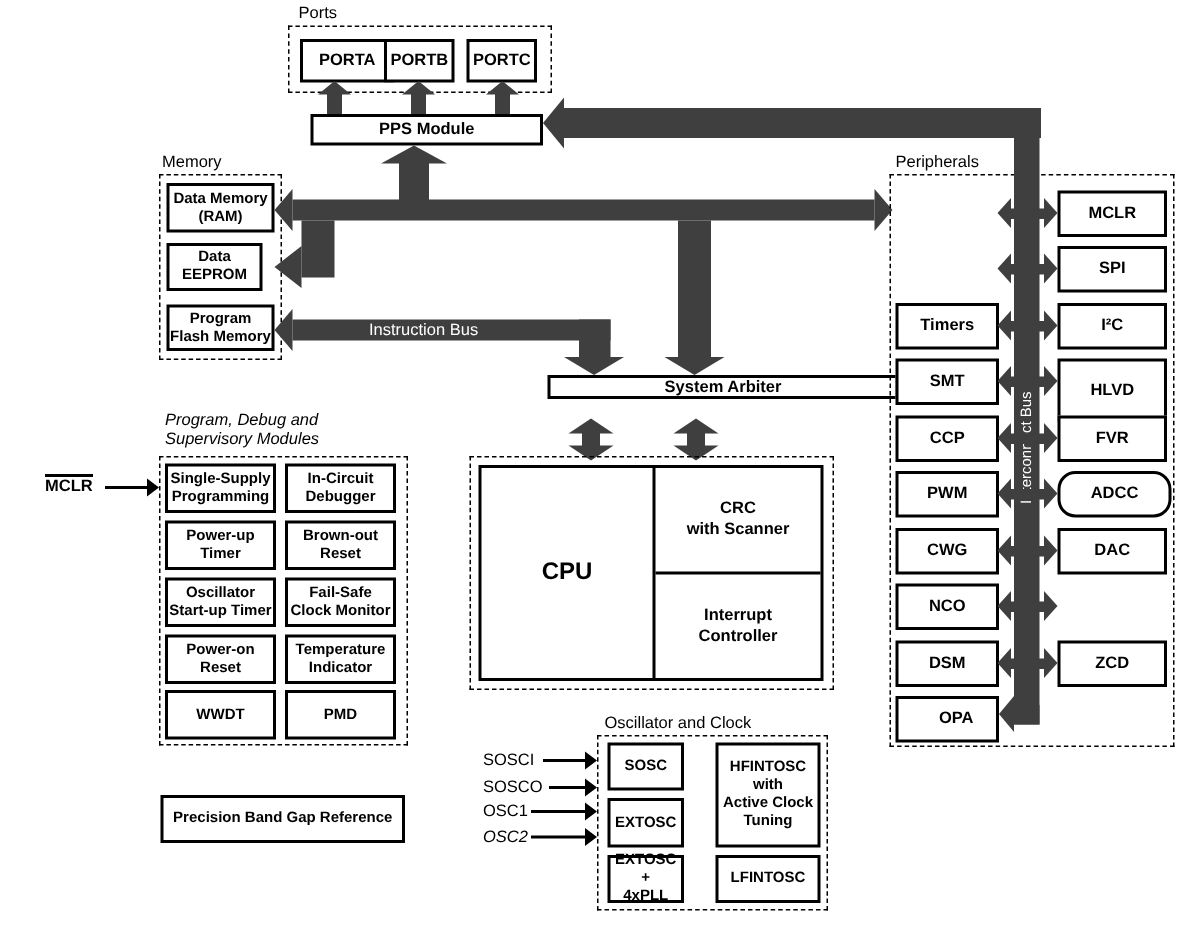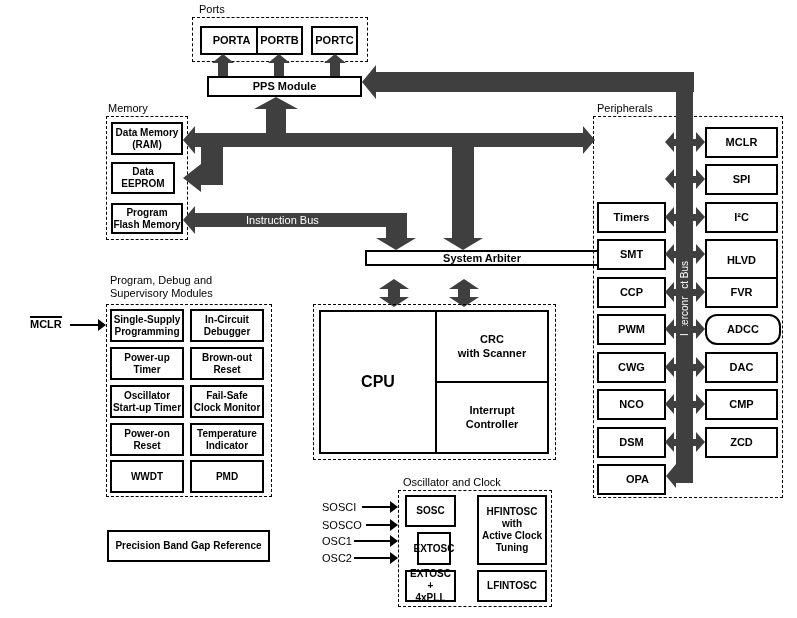--- a/index.html
+++ b/index.html
@@ -95,21 +95,21 @@
   <div class="cpu-grid" style="left:319px;top:310px;width:230px;height:144px;">
     <div class="cpu-left">CPU</div>
     <div class="cpu-right">
       <div class="cpu-cell">CRC
 with Scanner</div>
       <div class="cpu-cell">Interrupt
 Controller</div>
     </div>
   </div>
 
-  <div class="glabel" style="left:110px;top:274px;">Program, Debug and
+  <div class="glabel" style="left:110px;top:274px;font-style:italic;">Program, Debug and
 Supervisory Modules</div>
   <div class="group" style="left:106px;top:304px;width:166px;height:193px;"></div>
   <div class="box" style="left:110px;top:309px;width:74px;height:33px;">Single-Supply
 Programming</div>
   <div class="box" style="left:190px;top:309px;width:74px;height:33px;">In-Circuit
 Debugger</div>
   <div class="box" style="left:110px;top:347px;width:74px;height:33px;">Power-up
 Timer</div>
   <div class="box" style="left:190px;top:347px;width:74px;height:33px;">Brown-out
 Reset</div>
@@ -126,39 +126,39 @@
 
   <div class="mclr" style="left:30px;top:316px;">MCLR</div>
   <div class="pinline" style="left:70px;top:324px;width:28px;"></div>
   <div class="tri ph" style="left:98px;top:319px;"></div>
 
   <div class="box" style="left:107px;top:530px;width:163px;height:32px;">Precision Band Gap Reference</div>
 
   <div class="glabel" style="left:403px;top:476px;">Oscillator and Clock</div>
   <div class="group" style="left:398px;top:490px;width:154px;height:117px;"></div>
   <div class="box" style="left:405px;top:495px;width:51px;height:32px;">SOSC</div>
-  <div class="box" style="left:417px;top:532px;width:34px;height:33px;">EXTOSC</div>
+  <div class="box" style="left:405px;top:532px;width:51px;height:33px;">EXTOSC</div>
   <div class="box" style="left:405px;top:570px;width:51px;height:32px;">EXTOSC +
 4xPLL</div>
   <div class="box" style="left:477px;top:495px;width:70px;height:70px;">HFINTOSC
 with
 Active Clock
 Tuning</div>
   <div class="box" style="left:477px;top:570px;width:70px;height:32px;">LFINTOSC</div>
 
   <div class="pinlabel" style="left:322px;top:501px;">SOSCI</div>
   <div class="pinline" style="left:362px;top:506px;width:28px;"></div>
   <div class="tri ph" style="left:390px;top:501px;"></div>
   <div class="pinlabel" style="left:322px;top:519px;">SOSCO</div>
   <div class="pinline" style="left:366px;top:524px;width:24px;"></div>
   <div class="tri ph" style="left:390px;top:519px;"></div>
   <div class="pinlabel" style="left:322px;top:535px;">OSC1</div>
   <div class="pinline" style="left:354px;top:540px;width:36px;"></div>
   <div class="tri ph" style="left:390px;top:535px;"></div>
-  <div class="pinlabel" style="left:322px;top:552px;">OSC2</div>
+  <div class="pinlabel" style="left:322px;top:552px;font-style:italic;">OSC2</div>
   <div class="pinline" style="left:354px;top:557px;width:36px;"></div>
   <div class="tri ph" style="left:390px;top:552px;"></div>
 
   <div class="glabel" style="left:597px;top:102px;">Peripherals</div>
   <div class="group" style="left:593px;top:116px;width:190px;height:382px;"></div>
 
   <div class="bus" style="left:676px;top:72px;width:17px;height:411px;"></div>
   <div class="vlabel" style="left:676px;top:228px;width:17px;height:140px;">Interconnect Bus</div>
 
   <div class="box s11" style="left:597px;top:202px;width:69px;height:31px;">Timers</div>
@@ -170,21 +170,20 @@
   <div class="box s11" style="left:597px;top:427px;width:69px;height:31px;">DSM</div>
   <div class="box s11" style="left:597px;top:464px;width:69px;height:31px;padding-left:12px;">OPA</div>
 
   <div class="box s11" style="left:705px;top:127px;width:73px;height:31px;">MCLR</div>
   <div class="box s11" style="left:705px;top:164px;width:73px;height:31px;">SPI</div>
   <div class="box s11" style="left:705px;top:202px;width:73px;height:31px;">I²C</div>
   <div class="box s11" style="left:705px;top:239px;width:73px;height:42px;">HLVD</div>
   <div class="box s11" style="left:705px;top:277px;width:73px;height:31px;">FVR</div>
   <div class="box s11" style="left:705px;top:314px;width:76px;height:31px;border-radius:12px;">ADCC</div>
   <div class="box s11" style="left:705px;top:352px;width:73px;height:31px;">DAC</div>
-  <div class="box s11" style="left:705px;top:389px;width:73px;height:31px;">CMP</div>
   <div class="box s11" style="left:705px;top:427px;width:73px;height:31px;">ZCD</div>
 
   <div class="tri ra-l" style="left:665px;top:132px;"></div>
     <div class="bus" style="left:674px;top:139px;width:22px;height:7px;"></div>
     <div class="tri ra-r" style="left:696px;top:132px;"></div>
   <div class="tri ra-l" style="left:665px;top:169px;"></div>
     <div class="bus" style="left:674px;top:176px;width:22px;height:7px;"></div>
     <div class="tri ra-r" style="left:696px;top:169px;"></div>
   <div class="tri ra-l" style="left:665px;top:207px;"></div>
     <div class="bus" style="left:674px;top:214px;width:22px;height:7px;"></div>

